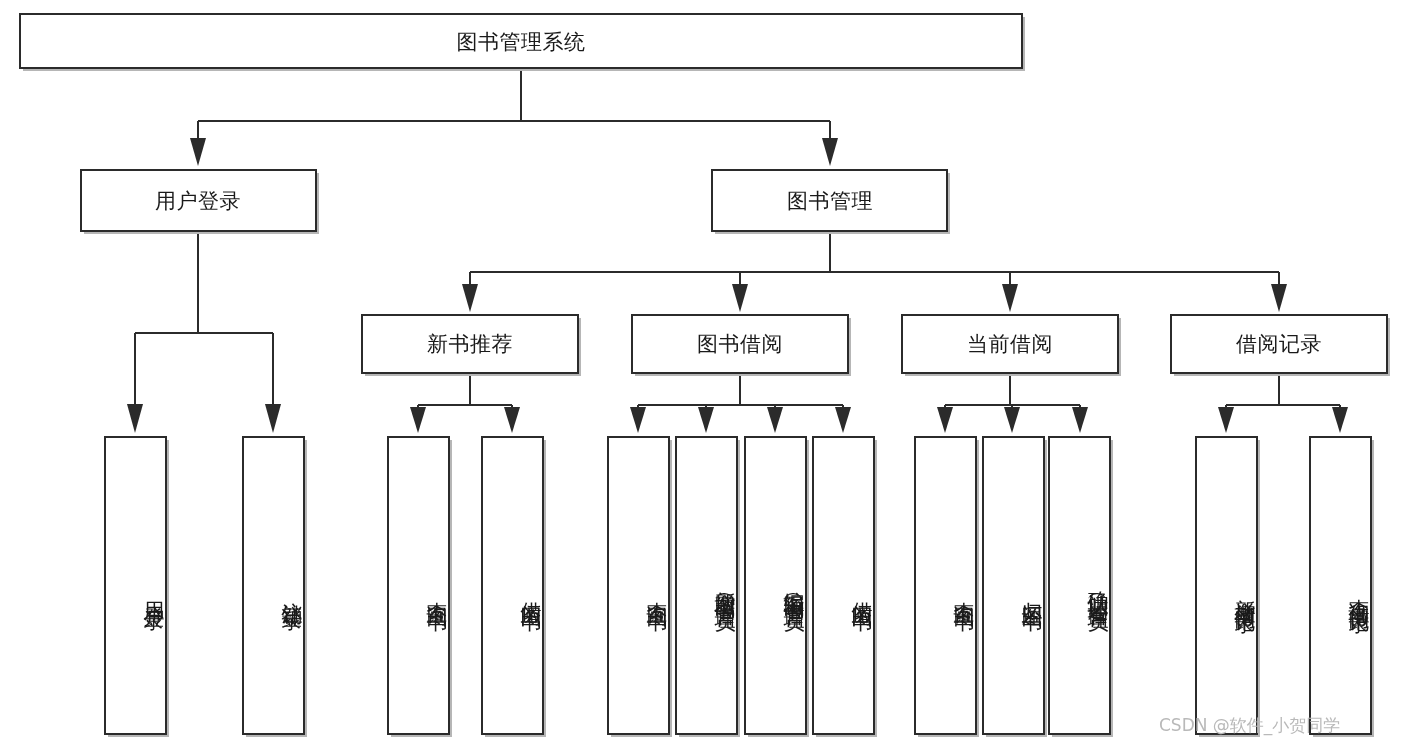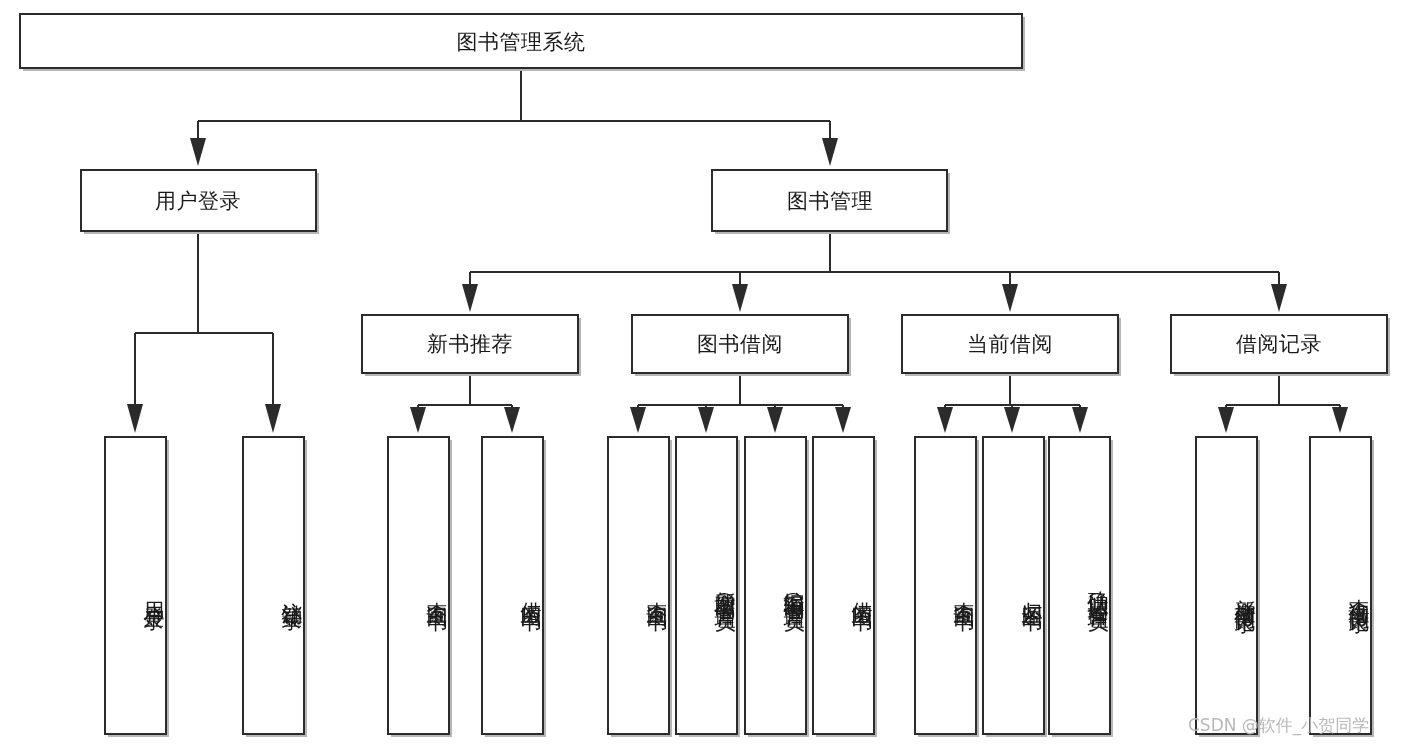--- a/index.html
+++ b/index.html
@@ -73,21 +73,21 @@
   .leaf-box {
     position: absolute;
     box-sizing: border-box;
     display: flex;
     align-items: flex-start;
     justify-content: center;
     padding-top: 10px;
   }
   .watermark {
     position: absolute;
-    left: 1188px;
+    left: 1159px;
     top: 714px;
     font-family: "DejaVu Sans", "Liberation Sans", sans-serif;
     font-size: 17px;
     color: #b9b9b9;
     white-space: nowrap;
     user-select: none;
   }
 </style>
 </head>
 <body>

